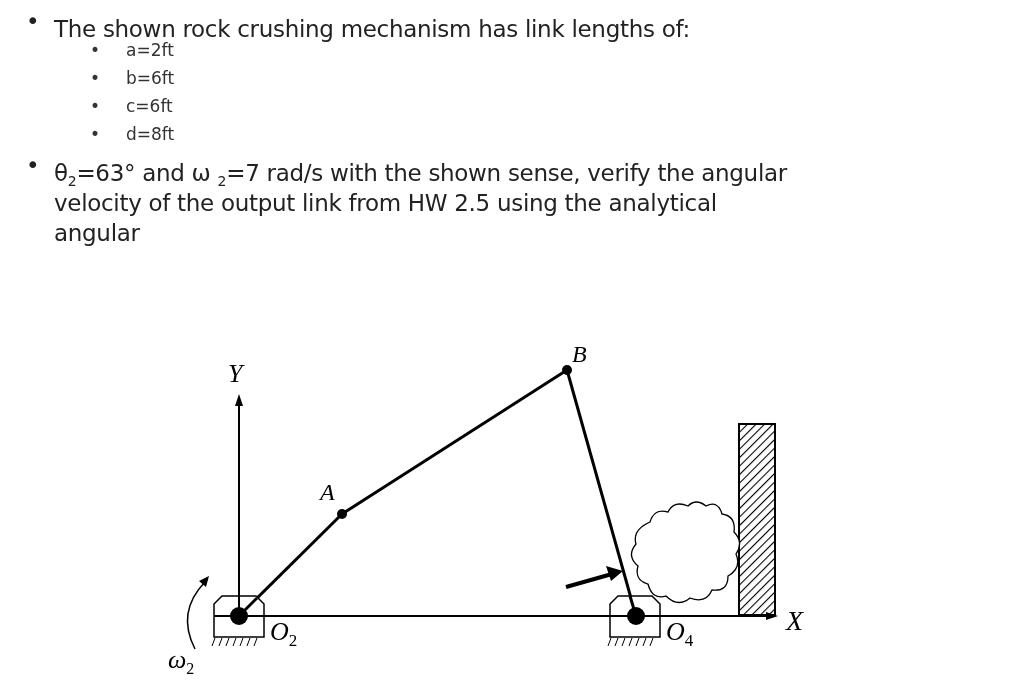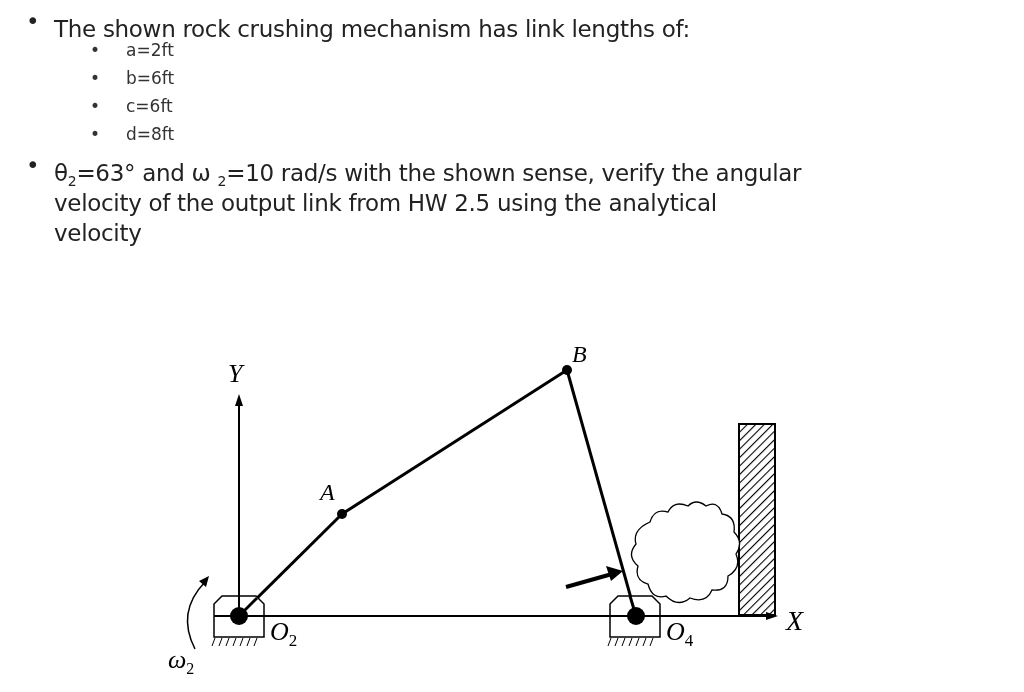--- a/index.html
+++ b/index.html
@@ -33,27 +33,27 @@
   <span class="dot">•</span>
   <span class="txt">c=6ft</span>
 </div>
 <div class="sub" style="top:120px;">
   <span class="dot">•</span>
   <span class="txt">d=8ft</span>
 </div>
 
 <div class="bullet-l1" style="top:150px;">
   <span class="dot">•</span>
-  <span class="txt"><span>θ</span><sub>2</sub><span>=63° and ω </span><sub>2</sub><span>=10 rad/s with the shown sense, verify the angular</span></span>
+  <span class="txt"><span>θ</span><sub>2</sub><span>=63° and ω </span><sub>2</sub><span>=7 rad/s with the shown sense, verify the angular</span></span>
 </div>
 <div class="bullet-l1" style="top:180px;">
   <span class="txt">velocity of the output link from HW 2.5 using the analytical</span>
 </div>
 <div class="bullet-l1" style="top:210px;">
-  <span class="txt">velocity</span>
+  <span class="txt">angular</span>
 </div>
 
 <svg width="1024" height="692" style="position:absolute;left:0;top:0;" xmlns="http://www.w3.org/2000/svg">
   <defs>
     <pattern id="hatch" patternUnits="userSpaceOnUse" width="6" height="6" patternTransform="rotate(45)">
       <line x1="0" y1="0" x2="0" y2="6" stroke="#000" stroke-width="2.2"></line>
     </pattern>
   </defs>
 
   <g>

